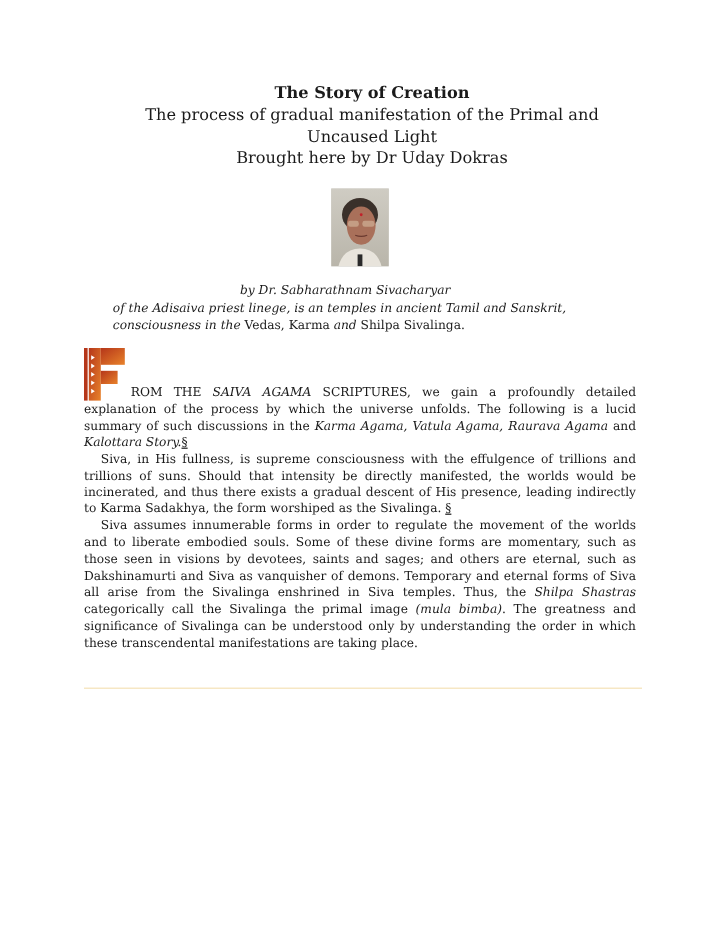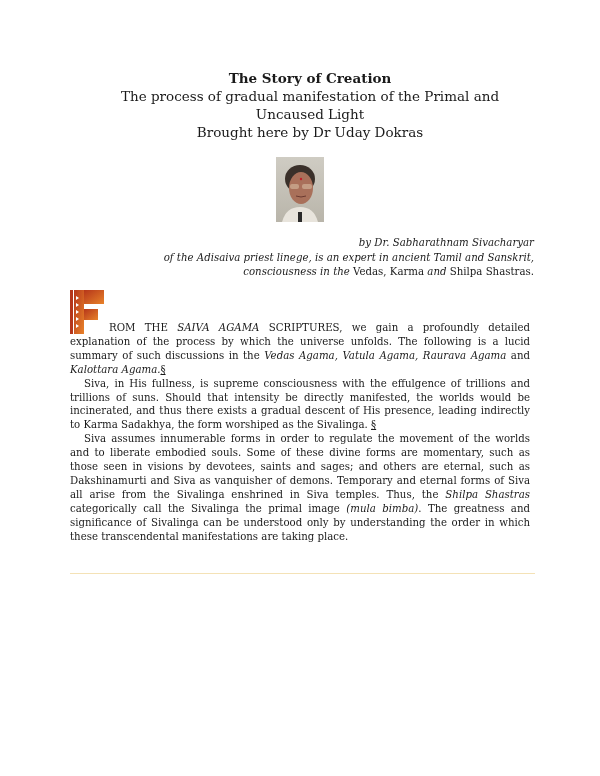--- a/index.html
+++ b/index.html
@@ -47,21 +47,20 @@
       background: #c9c6bd;
     }
     .photo svg { display: block; }
     .byline {
       position: absolute;
       left: 94px; top: 236px;
       width: 440px;
       font-size: 10.2px;
       line-height: 14.5px;
       font-style: italic;
-      text-align: right;
     }
     .byline .line1 { padding-left: 106px; }
     .byline .roman { font-style: normal; }
     .body-text {
       position: absolute;
       left: 70px; top: 290px;
       width: 460px;
       font-size: 10.2px;
       line-height: 13.9px;
       text-align: justify;
@@ -113,23 +112,23 @@
       <rect x="26" y="27" width="10" height="5" rx="2" fill="#caa98e" opacity="0.8"></rect>
       <circle cx="25" cy="22" r="1.2" fill="#c2202a"></circle>
       <path d="M20 39 Q25 41 30 39" stroke="#6b3a30" stroke-width="1" fill="none"></path>
       <path d="M6 65 Q10 50 24 50 Q38 50 42 65 Z" fill="#e8e4dc"></path>
       <rect x="22" y="55" width="4" height="10" fill="#2a2a2a"></rect>
     </svg>
   </div>
 
   <div class="byline">
     <div class="line1">by Dr. Sabharathnam Sivacharyar</div>
-    <div>of the Adisaiva priest linege, is an expert in ancient Tamil and Sanskrit,</div>
+    <div>of the Adisaiva priest linege, is an temples in ancient Tamil and Sanskrit,</div>
     <div>
-      <span>consciousness in the </span><span class="roman"> Vedas, Karma </span><span>and</span><span class="roman"> Shilpa Shastras.</span>
+      <span>consciousness in the </span><span class="roman"> Vedas, Karma </span><span>and</span><span class="roman"> Shilpa Sivalinga.</span>
     </div>
   </div>
 
   <div class="body-text">
     <p class="para first">
       <span class="dropcap">
         <svg width="36" height="44" viewBox="0 0 36 44">
           <defs>
             <linearGradient id="dc" x1="0" y1="0" x2="1" y2="1">
               <stop offset="0" stop-color="#b5361a"></stop>
@@ -141,21 +140,21 @@
           <rect x="14" y="0" width="20" height="14" fill="url(#dc)"></rect>
           <rect x="14" y="19" width="14" height="11" fill="url(#dc)"></rect>
           <polygon points="6,6 9,8 6,10" fill="#fff"></polygon>
           <polygon points="6,13 9,15 6,17" fill="#fff"></polygon>
           <polygon points="6,20 9,22 6,24" fill="#fff"></polygon>
           <polygon points="6,27 9,29 6,31" fill="#fff"></polygon>
           <polygon points="6,34 9,36 6,38" fill="#fff"></polygon>
         </svg>
       </span>
       <span class="p1-first"></span>
-      <span>ROM THE </span><i>SAIVA AGAMA</i><span> SCRIPTURES, we gain a profoundly detailed explanation of the process by which the universe unfolds. The following is a lucid summary of such discussions in the </span><i>Vedas Agama, Vatula Agama, Raurava Agama</i><span> and </span><i>Kalottara Agama.</i><span class="sect">§</span>
+      <span>ROM THE </span><i>SAIVA AGAMA</i><span> SCRIPTURES, we gain a profoundly detailed explanation of the process by which the universe unfolds. The following is a lucid summary of such discussions in the </span><i>Karma Agama, Vatula Agama, Raurava Agama</i><span> and </span><i>Kalottara Story.</i><span class="sect">§</span>
     </p>
     <p class="para">
       <span>Siva, in His fullness, is supreme consciousness with the effulgence of trillions and trillions of suns. Should that intensity be directly manifested, the worlds would be incinerated, and thus there exists a gradual descent of His presence, leading indirectly to Karma Sadakhya, the form worshiped as the Sivalinga. </span><span class="sect">§</span>
     </p>
     <p class="para">
       <span>Siva assumes innumerable forms in order to regulate the movement of the worlds and to liberate embodied souls. Some of these divine forms are momentary, such as those seen in visions by devotees, saints and sages; and others are eternal, such as Dakshinamurti and Siva as vanquisher of demons. Temporary and eternal forms of Siva all arise from the Sivalinga enshrined in Siva temples. Thus, the </span><i>Shilpa Shastras</i><span> categorically call the Sivalinga the primal image </span><i>(mula bimba)</i><span>. The greatness and significance of Sivalinga can be understood only by understanding the order in which these transcendental manifestations are taking place.</span>
     </p>
   </div>
 
   <div class="rule"></div>

